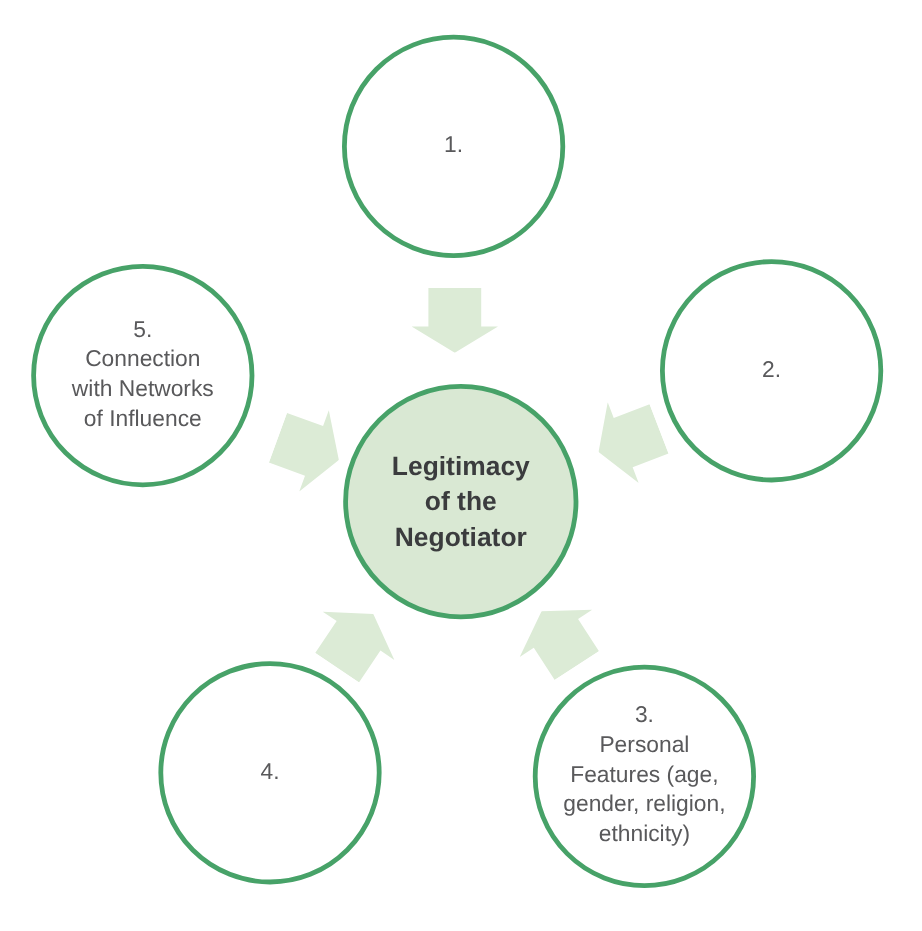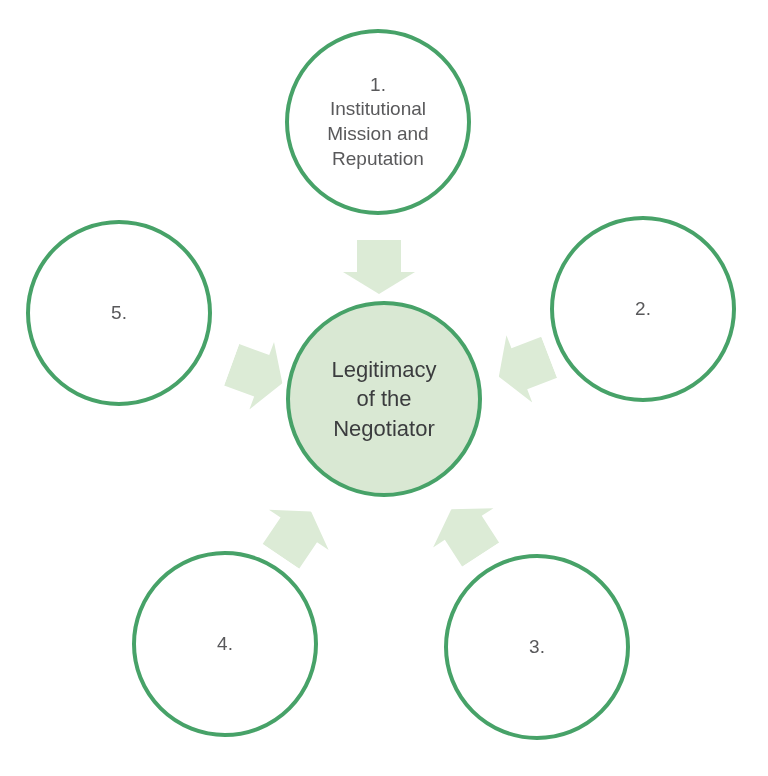--- a/index.html
+++ b/index.html
@@ -33,25 +33,25 @@
     font-size: 19px; line-height: 1.3;
   }
   .node .label, .node .num, .center-node .label { white-space: pre-line; }
   .outer { width: 186px; height: 186px; }
   .c1 { left: 285px; top: 29px;  }
   .c2 { left: 550px; top: 216px; }
   .c3 { left: 444px; top: 554px; }
   .c4 { left: 132px; top: 551px; }
   .c5 { left: 26px;  top: 220px; }
   .center-node {
-    left: 286px; top: 301px;
+    left: 286px; top: 320px;
     width: 196px; height: 196px;
     background: var(--center-fill);
     color: var(--center-text);
-    font-weight: normal;
+    font-weight: bold;
     font-size: 22px; line-height: 1.32;
   }
   .arrow {
     position: absolute;
     width: 54px; height: 72px;
     color: var(--arrow-fill);
   }
   .a-top    { left: 352px; top: 231px; transform: rotate(90deg); }
   .a-right  { left: 497px; top: 331px; transform: rotate(159deg); }
   .a-left   { left: 230px; top: 338px; transform: rotate(20deg); }
@@ -74,39 +74,43 @@
   </svg>
   <svg class="arrow a-bleft" viewBox="0 0 54 72" aria-hidden="true">
     <polygon points="0,14 32,14 32,0 54,36 32,72 32,58 0,58" fill="currentColor"></polygon>
   </svg>
   <svg class="arrow a-bright" viewBox="0 0 54 72" aria-hidden="true">
     <polygon points="0,14 32,14 32,0 54,36 32,72 32,58 0,58" fill="currentColor"></polygon>
   </svg>
 
   <div class="node outer c1">
     <div class="num">1.</div>
-    <div class="label">Institutional
-Mission and
-Reputation</div>
   </div>
 
   <div class="node outer c2">
     <div class="num">2.</div>
   </div>
 
   <div class="node outer c3">
     <div class="num">3.</div>
+    <div class="label">Personal
+Features (age,
+gender, religion,
+ethnicity)</div>
   </div>
 
   <div class="node outer c4">
     <div class="num">4.</div>
   </div>
 
   <div class="node outer c5">
     <div class="num">5.</div>
+    <div class="label">Connection
+with Networks
+of Influence</div>
   </div>
 
   <div class="node center-node">
     <div class="label">Legitimacy
 of the
 Negotiator</div>
   </div>
 
 </div>
 

